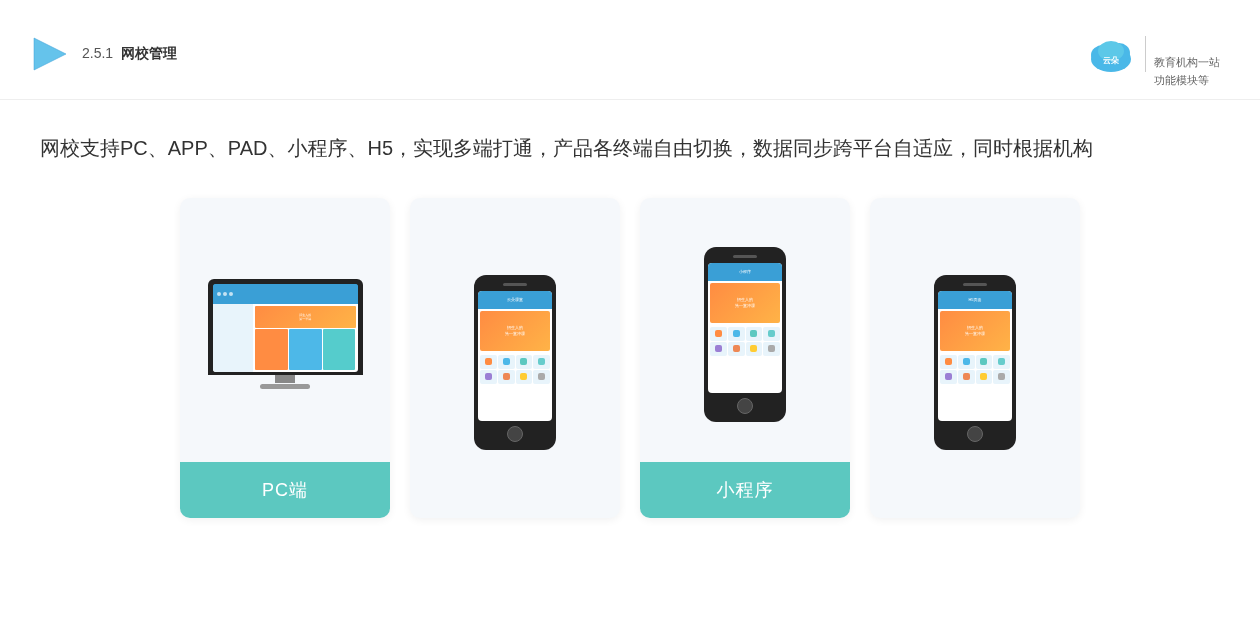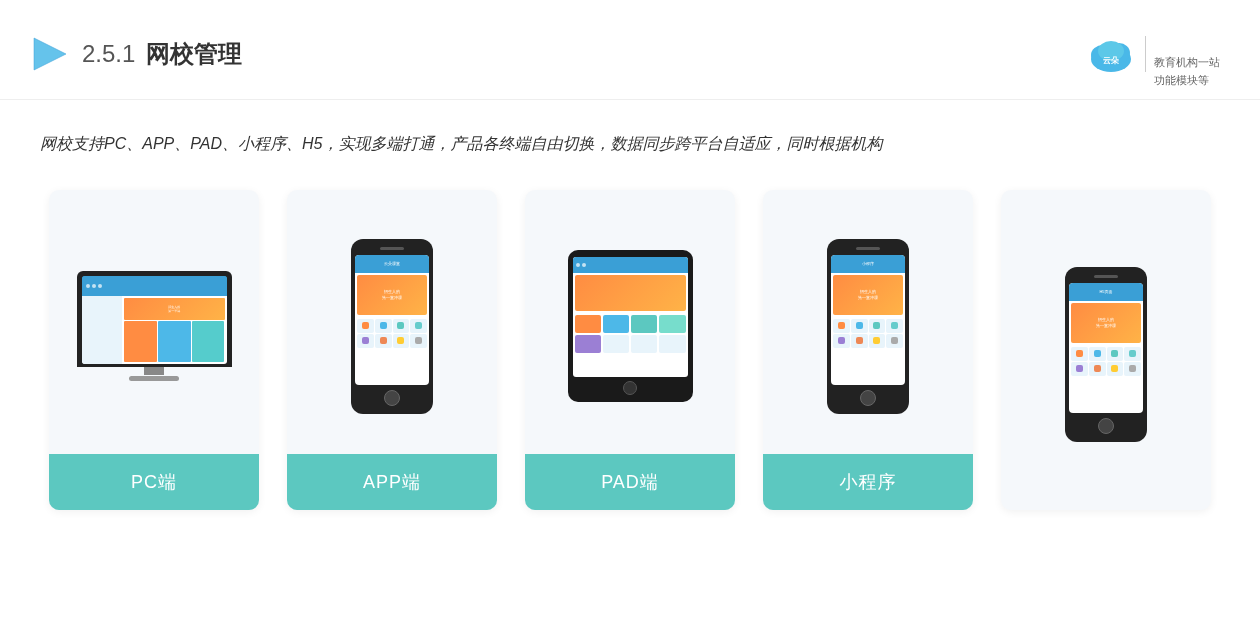--- a/index.html
+++ b/index.html
@@ -32,48 +32,47 @@
       align-items: center;
       gap: 12px;
     }
 
     .logo-arrow {
       width: 40px;
       height: 40px;
     }
 
     .header-title {
-      font-size: 24px;
+      font-size: 14px;
       color: #333;
     }
 
     .header-title .section-num {
       font-weight: 400;
       color: #555;
       margin-right: 4px;
     }
 
     .header-title .section-name {
       font-weight: 700;
     }
 
     
     .description {
       padding: 28px 40px 10px 40px;
-      font-size: 16px;
+      font-size: 20px;
       color: #333;
       line-height: 2;
-      font-style: italic;
     }
 
     
     .cards-section {
       padding: 20px 30px 30px 30px;
       display: flex;
-      gap: 28px;
+      gap: 20px;
       justify-content: center;
     }
 
     .device-card {
       background: #f5f8fb;
       border-radius: 10px;
       width: 210px;
       min-height: 320px;
       display: flex;
       flex-direction: column;
@@ -520,50 +519,22 @@
                   </div>
                 <div class="phone-grid-item">
                     <div class="phone-grid-icon gray"></div>
                   </div>
               </div>
             </div>
             <div class="phone-home-btn"></div>
           </div>
         </div>
       </div>
-      <div class="card-label">APP端</div>
     </div>
 
-    <div class="device-card">
-      <div class="device-image-area">
-        <div class="pad-mock">
-          <div class="pad-outer">
-            <div class="pad-screen">
-              <div class="pad-screen-header">
-                <div class="screen-dot"></div>
-                <div class="screen-dot"></div>
-              </div>
-              <div class="pad-banner"></div>
-              <div class="pad-grid">
-                <div class="pad-grid-item orange"></div>
-                <div class="pad-grid-item blue"></div>
-                <div class="pad-grid-item teal"></div>
-                <div class="pad-grid-item green"></div>
-                <div class="pad-grid-item purple"></div>
-                <div class="pad-grid-item"></div>
-                <div class="pad-grid-item"></div>
-                <div class="pad-grid-item"></div>
-              </div>
-            </div>
-            <div class="pad-home-btn"></div>
-          </div>
-        </div>
-      </div>
-      <div class="card-label">PAD端</div>
-    </div>
 
     <div class="device-card">
       <div class="device-image-area">
         <div class="phone-mock">
           <div class="phone-outer">
             <div class="phone-speaker"></div>
             <div class="phone-screen">
               <div class="phone-screen-header">
                 <span class="phone-screen-header-text">小程序</span>
               </div>

